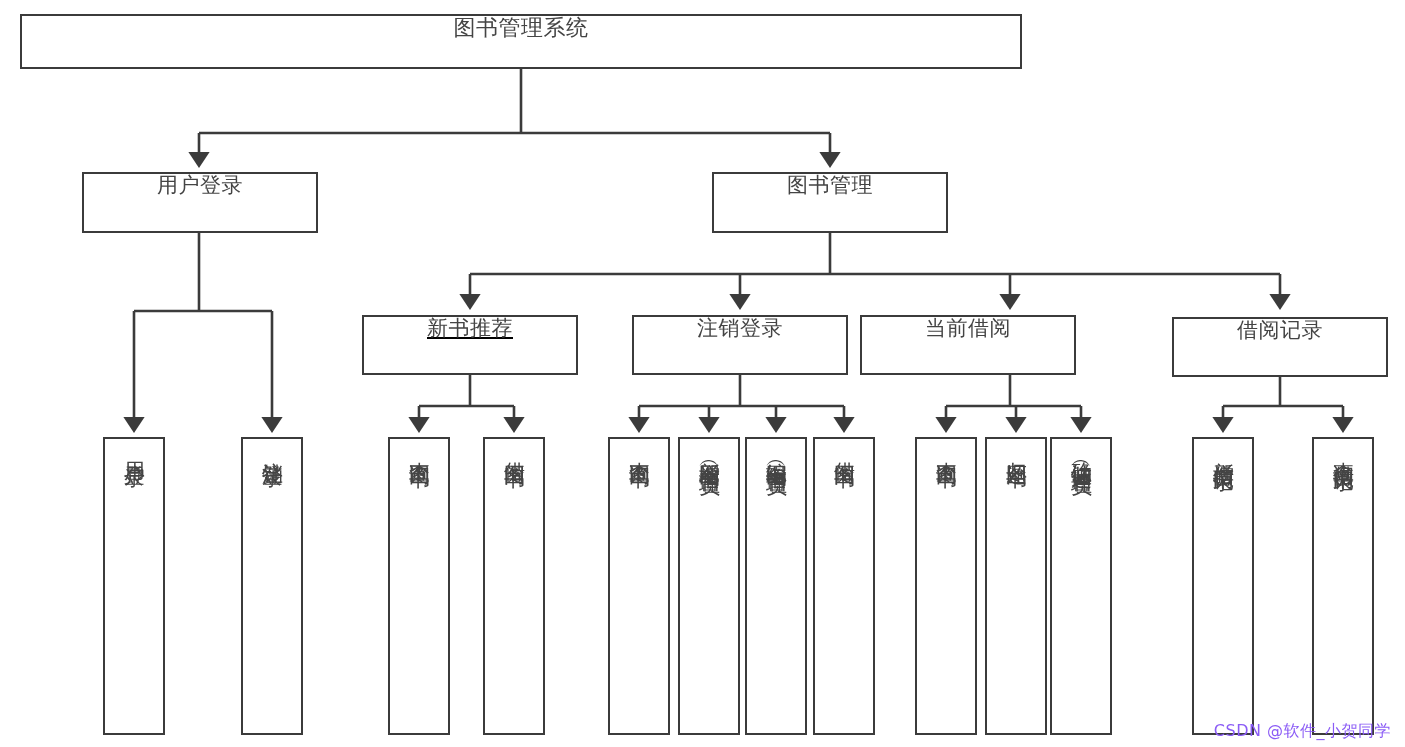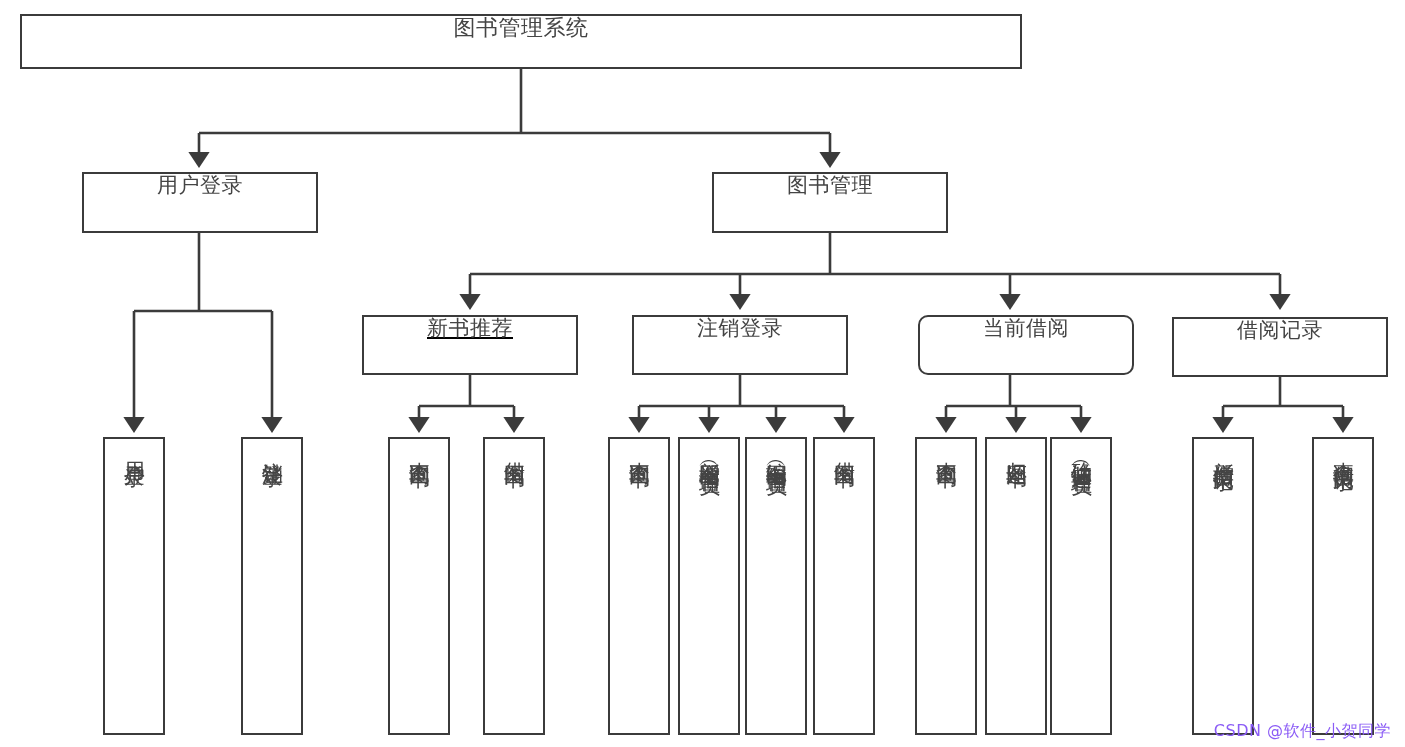--- a/index.html
+++ b/index.html
@@ -142,21 +142,21 @@
   <div class="node-box" style="left:712px; top:172px; width:236px; height:61px;">
     <span class="node-label-h">图书管理</span>
   </div>
 
   <div class="node-box" style="left:362px; top:315px; width:216px; height:60px;text-decoration:underline;">
     <span class="node-label-h">新书推荐</span>
   </div>
   <div class="node-box" style="left:632px; top:315px; width:216px; height:60px;">
     <span class="node-label-h">注销登录</span>
   </div>
-  <div class="node-box" style="left:918px; top:315px; width:216px; height:60px;border-radius:10px;">
+  <div class="node-box" style="left:860px; top:315px; width:216px; height:60px;">
     <span class="node-label-h">当前借阅</span>
   </div>
   <div class="node-box" style="left:1172px; top:317px; width:216px; height:60px;">
     <span class="node-label-h">借阅记录</span>
   </div>
 
   <div class="node-box leaf leaf-pad-top" style="left:103px; top:437px; width:62px; height:298px;">
     <span class="node-label-v">用户登录</span>
   </div>
   <div class="node-box leaf leaf-pad-top" style="left:241px; top:437px; width:62px; height:298px;">

